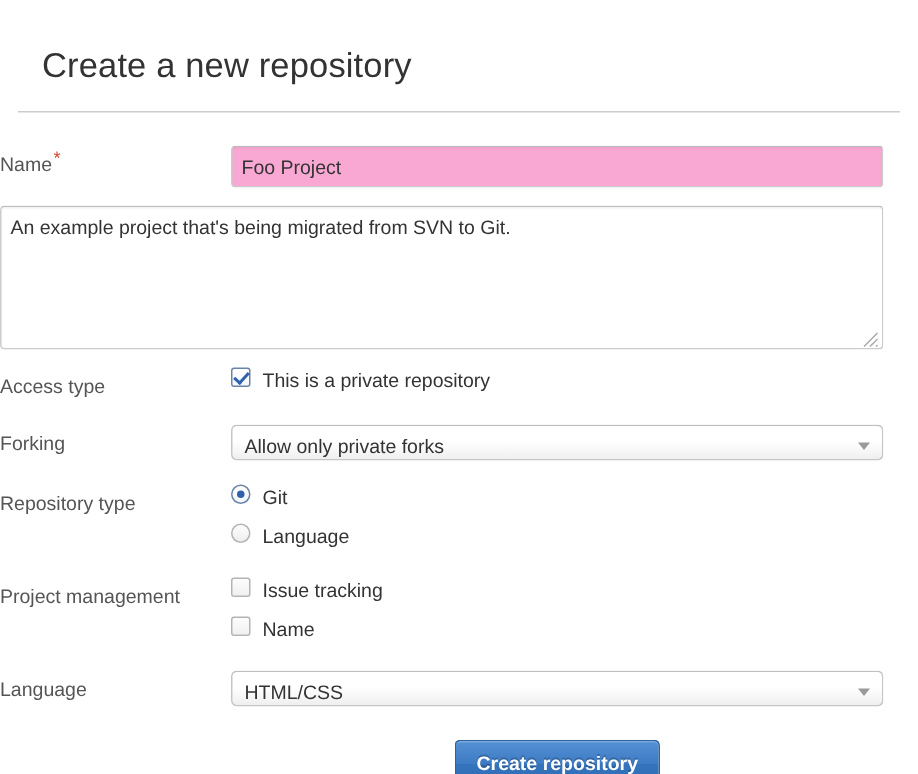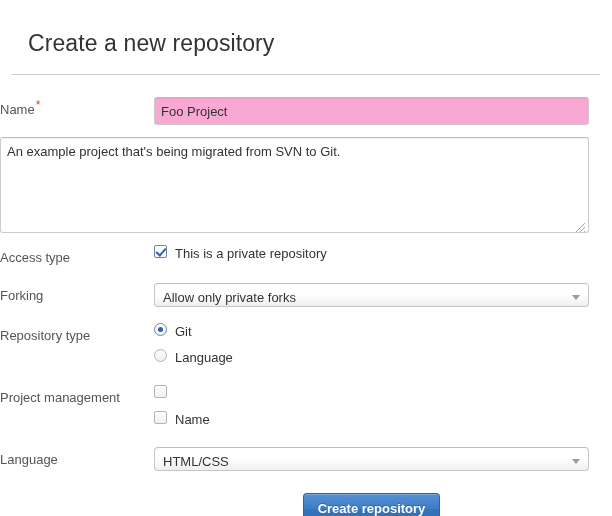--- a/index.html
+++ b/index.html
@@ -319,20 +319,21 @@
         <span class="choice-label">Language</span>
       </div>
     </div>
   </div>
 
   <div class="form-row">
     <div class="control-label">Project management</div>
     <div class="controls">
       <div class="choice">
         <span class="cb"></span>
+        <span class="choice-label">Issue tracking</span>
       </div>
       <div class="choice">
         <span class="cb"></span>
         <span class="choice-label">Name</span>
       </div>
     </div>
   </div>
 
   <div class="form-row tight">
     <div class="control-label">Language</div>

